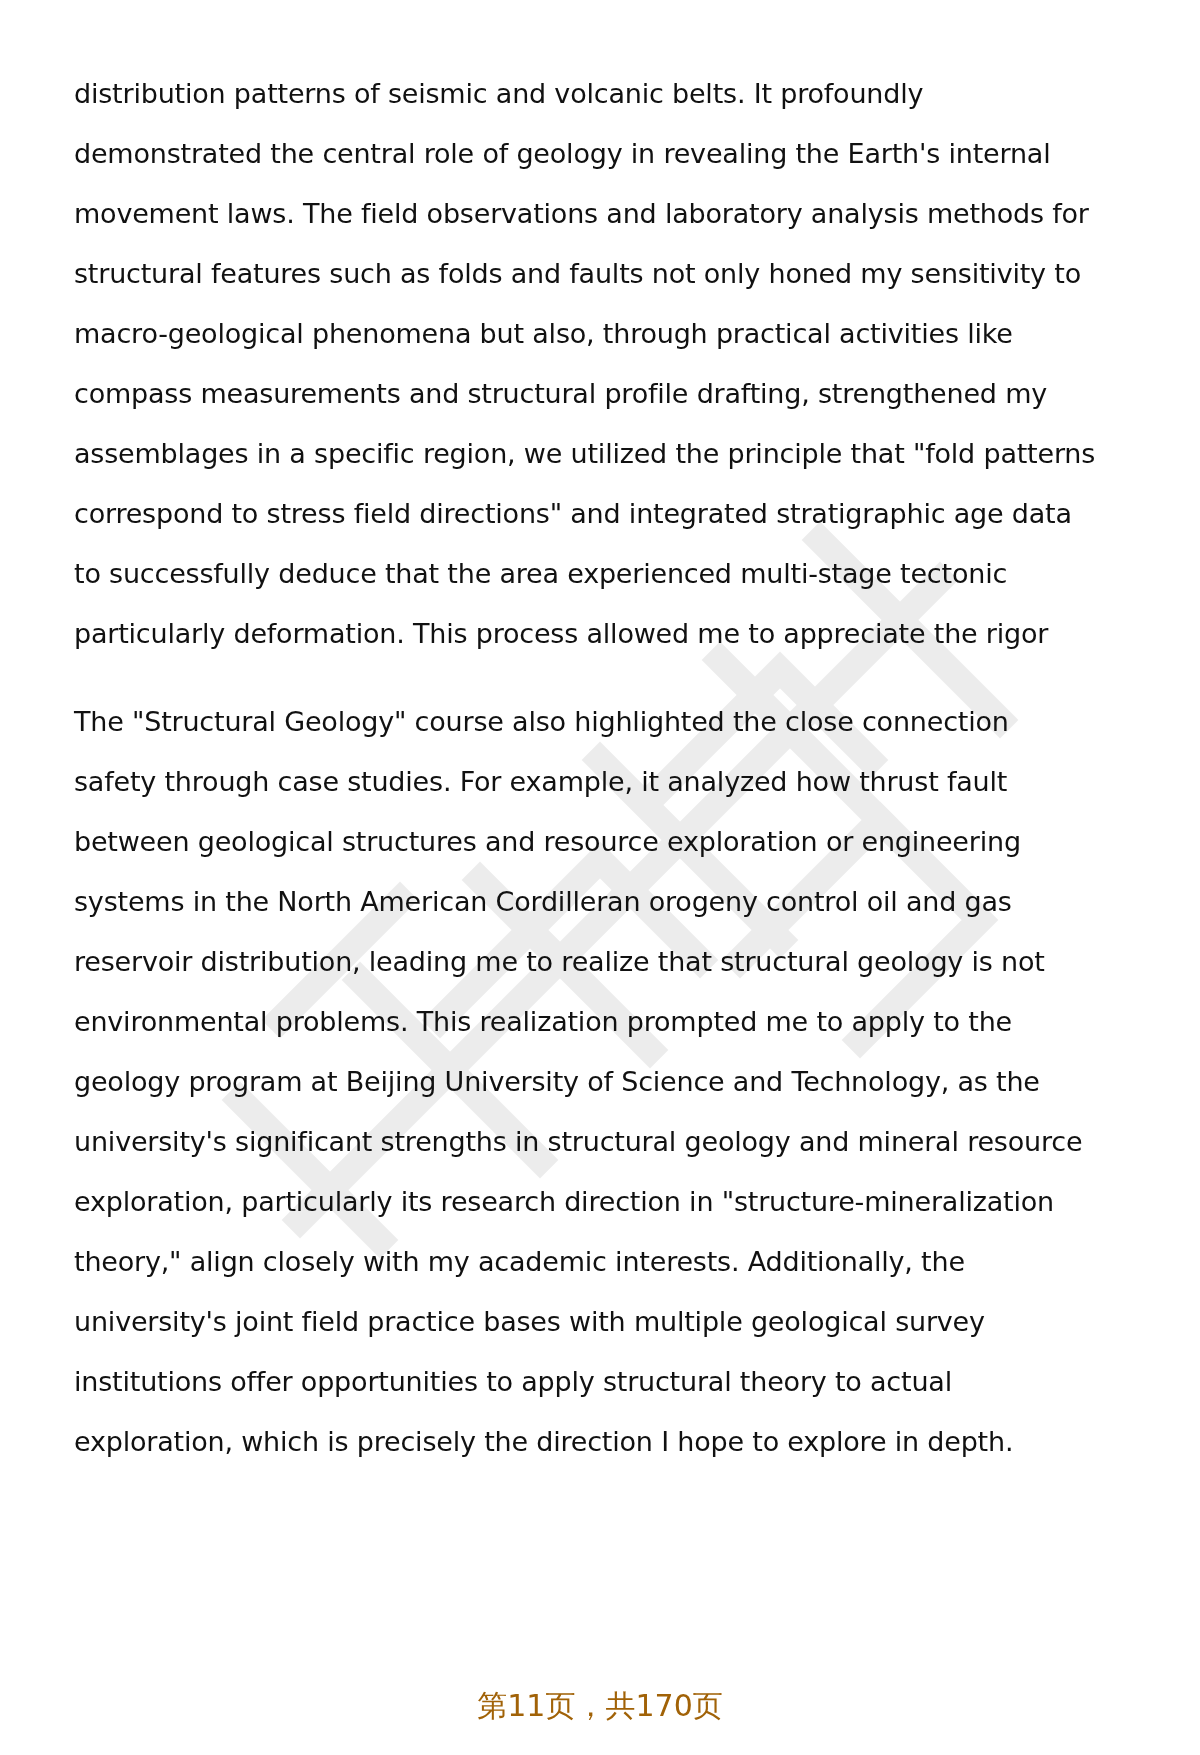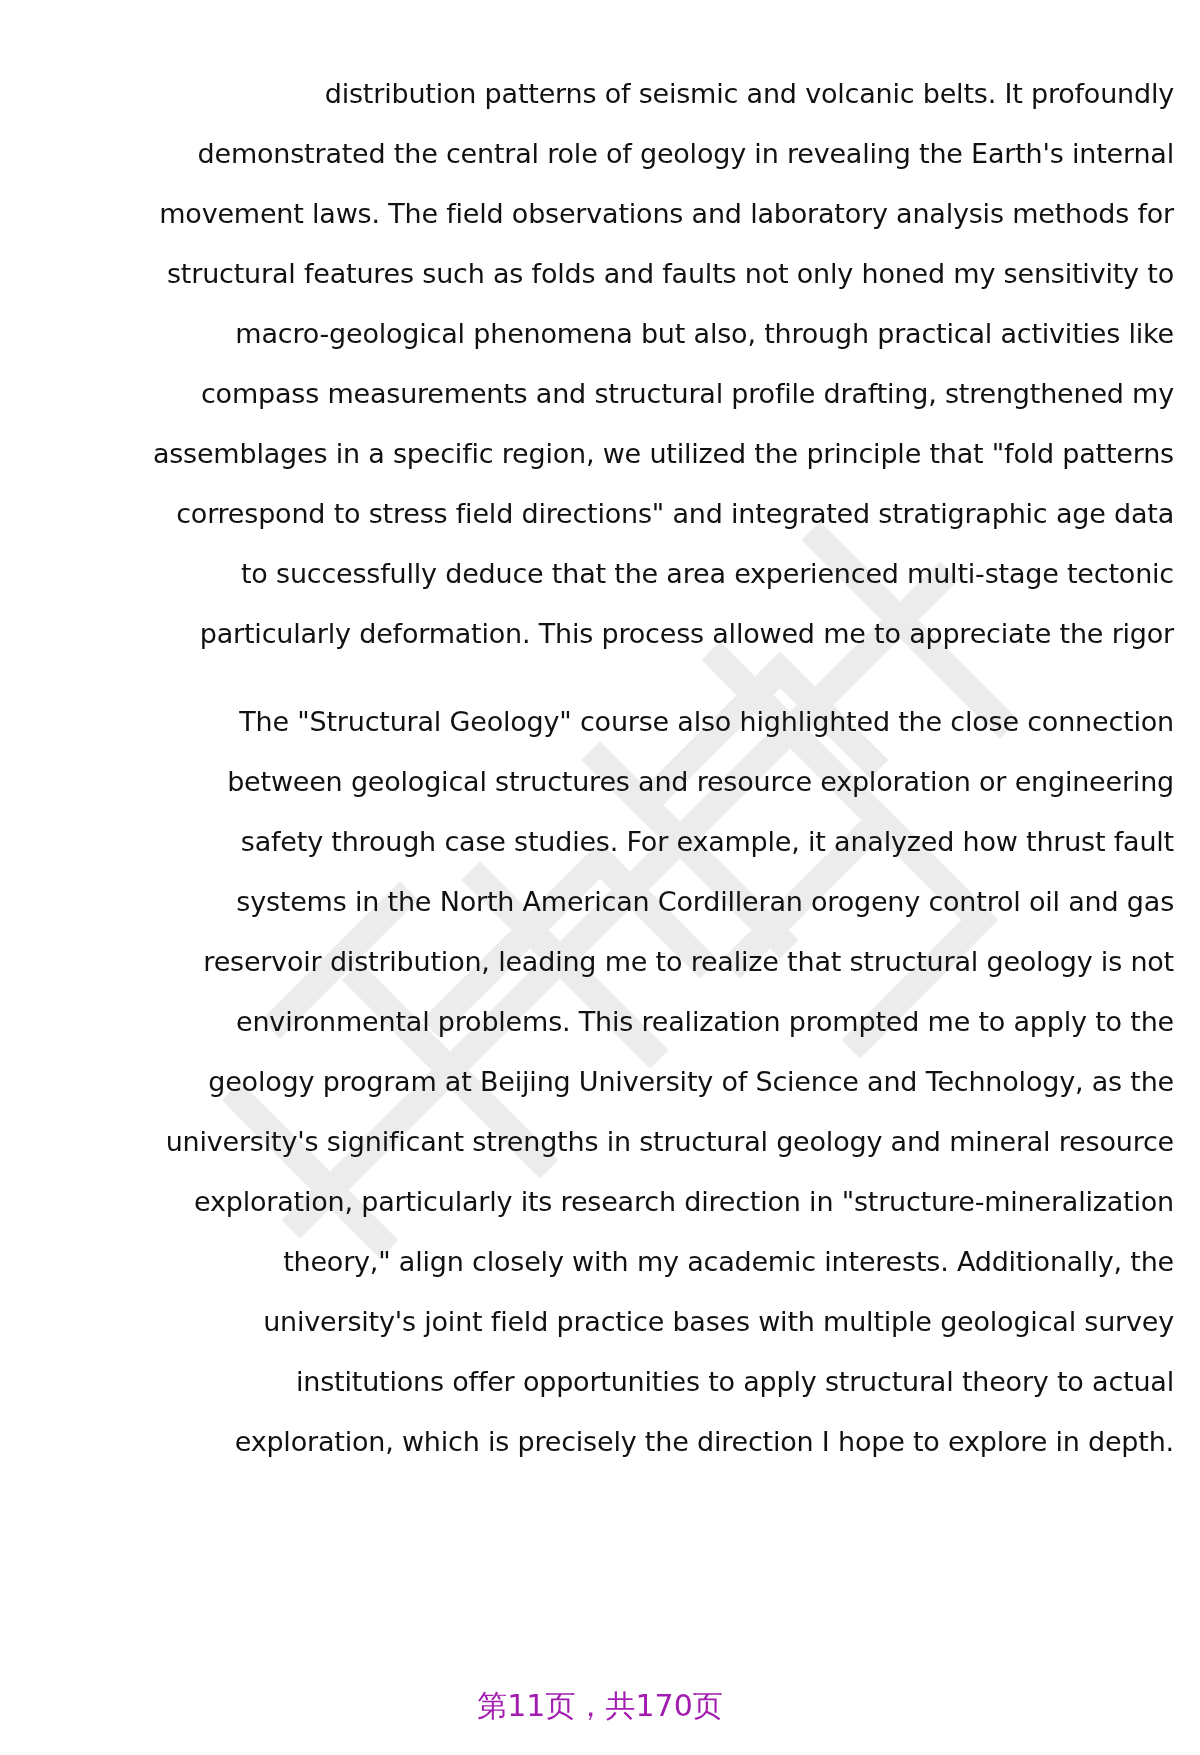--- a/index.html
+++ b/index.html
@@ -4,26 +4,26 @@
   <style>
     html, body { margin: 0; padding: 0; background: #ffffff; }
     body { width: 1200px; height: 1755px; position: relative; overflow: hidden; }
     .page { position: absolute; left: 0; top: 0; width: 1200px; height: 1755px; background: #fff; }
     .content {
       position: absolute; left: 74px; top: 64px; width: 1100px;
       font-family: "DejaVu Sans", sans-serif;
       font-size: 27px; line-height: 60px; color: #111;
       letter-spacing: -0.2px;
     }
-    .para { margin: 0; text-align: right; }
+    .para { margin: 0; }
     .para + .para { margin-top: 28px; }
     .line { display: block; white-space: nowrap; }
     .footer {
       position: absolute; left: 0; width: 1200px; top: 1686px; text-align: center;
-      font-family: "DejaVu Sans", sans-serif; font-size: 30px; color: #a21caf;
+      font-family: "DejaVu Sans", sans-serif; font-size: 30px; color: #a16207;
     }
     .watermark {
       position: absolute; left: 180px; top: 460px; width: 880px; height: 880px;
       pointer-events: none; opacity: 0.07;
     }
   </style>
 </head>
 <body>
 
 <div class="page">
@@ -52,22 +52,22 @@
       <span class="line">structural features such as folds and faults not only honed my sensitivity to</span>
       <span class="line">macro-geological phenomena but also, through practical activities like</span>
       <span class="line">compass measurements and structural profile drafting, strengthened my</span>
       <span class="line">assemblages in a specific region, we utilized the principle that "fold patterns</span>
       <span class="line">correspond to stress field directions" and integrated stratigraphic age data</span>
       <span class="line">to successfully deduce that the area experienced multi-stage tectonic</span>
       <span class="line">particularly deformation. This process allowed me to appreciate the rigor</span>
     </p>
     <p class="para">
       <span class="line">The "Structural Geology" course also highlighted the close connection</span>
+      <span class="line">safety through case studies. For example, it analyzed how thrust fault</span>
       <span class="line">between geological structures and resource exploration or engineering</span>
-      <span class="line">safety through case studies. For example, it analyzed how thrust fault</span>
       <span class="line">systems in the North American Cordilleran orogeny control oil and gas</span>
       <span class="line">reservoir distribution, leading me to realize that structural geology is not</span>
       <span class="line">environmental problems. This realization prompted me to apply to the</span>
       <span class="line">geology program at Beijing University of Science and Technology, as the</span>
       <span class="line">university's significant strengths in structural geology and mineral resource</span>
       <span class="line">exploration, particularly its research direction in "structure-mineralization</span>
       <span class="line">theory," align closely with my academic interests. Additionally, the</span>
       <span class="line">university's joint field practice bases with multiple geological survey</span>
       <span class="line">institutions offer opportunities to apply structural theory to actual</span>
       <span class="line">exploration, which is precisely the direction I hope to explore in depth.</span>

